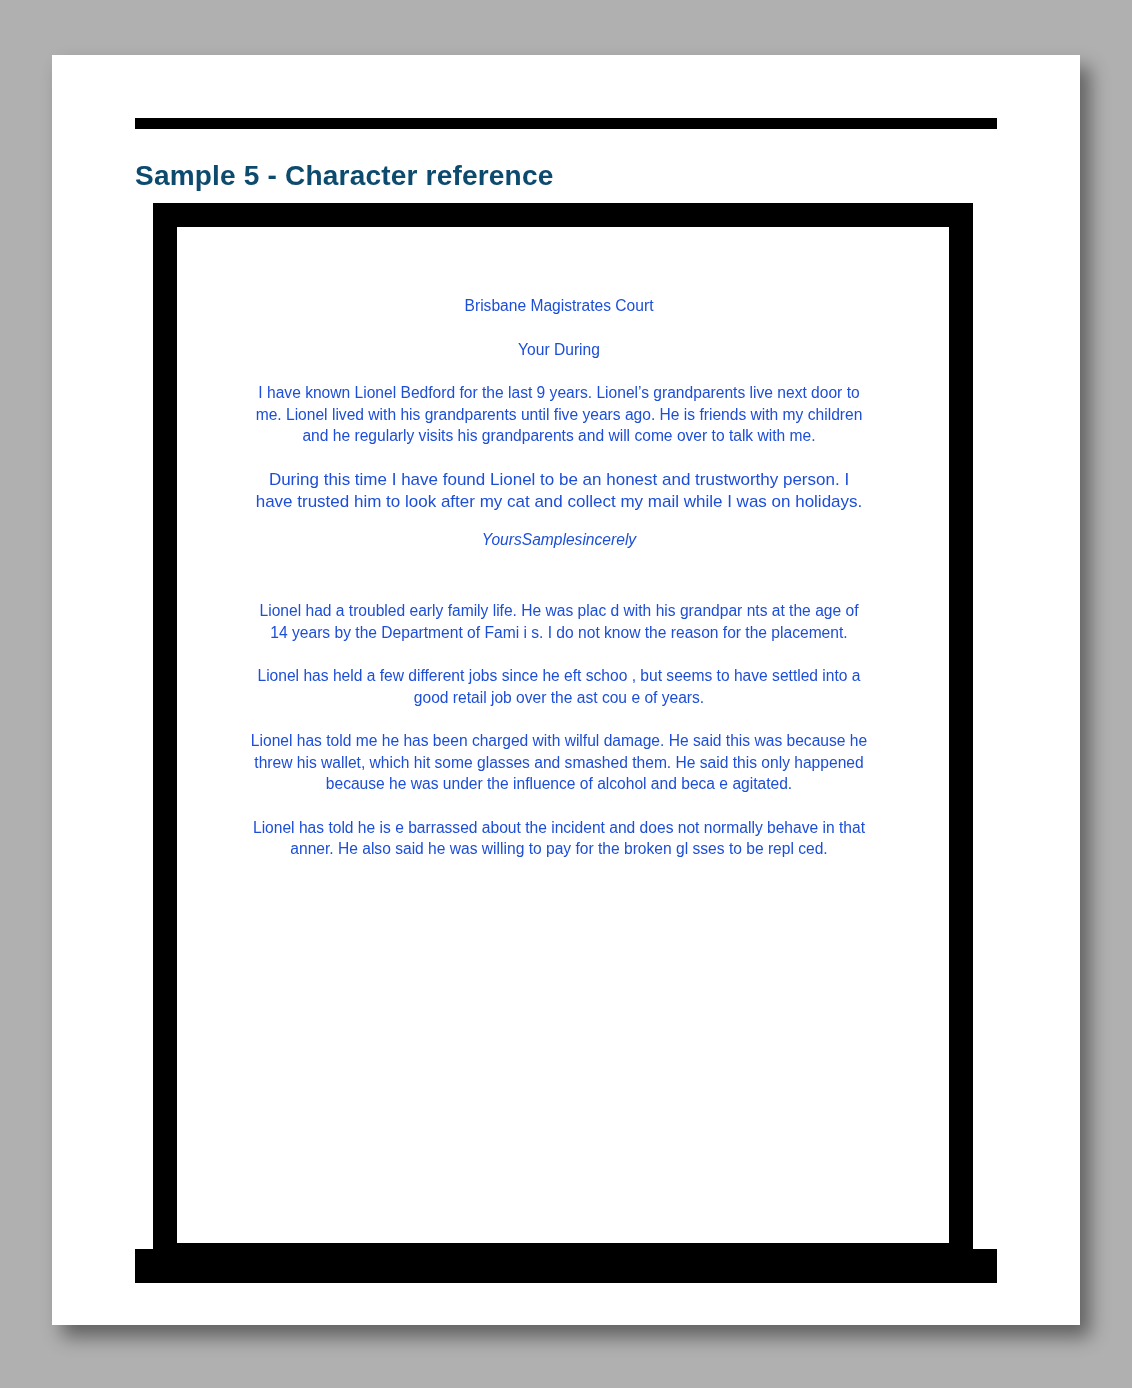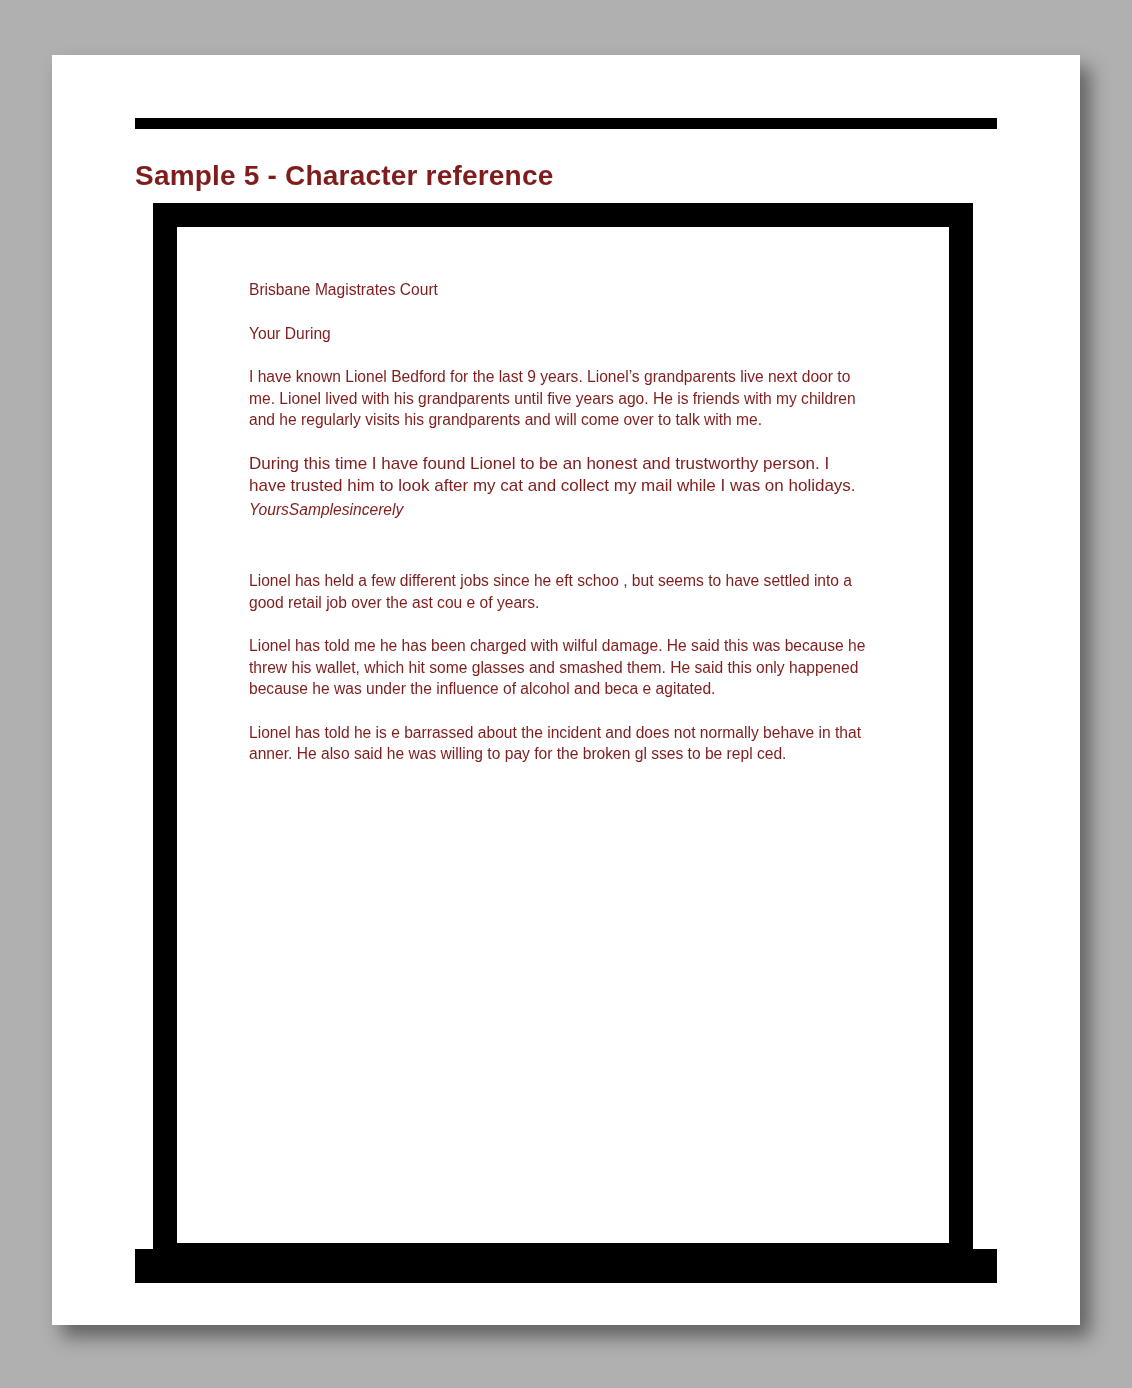--- a/index.html
+++ b/index.html
@@ -30,21 +30,21 @@
     width: 862px;
     height: 11px;
     background: #000000;
   }
   .doc-title {
     position: absolute;
     left: 83px;
     top: 105px;
     font-size: 28px;
     font-weight: bold;
-    color: #7f1d1d;
+    color: #0c4a6e;
     letter-spacing: 0.2px;
     white-space: nowrap;
   }
   .frame {
     position: absolute;
     left: 101px;
     top: 148px;
     width: 820px;
     height: 1064px;
     background: #000000;
@@ -57,24 +57,25 @@
     bottom: 24px;
     background: #ffffff;
   }
   .letter {
     position: absolute;
     left: 72px;
     top: 52px;
     width: 620px;
   }
   .letter p {
-    margin: 0 0 22px 0;
+    margin: 16px 0 22px 0;
     font-size: 15.6px;
     line-height: 1.38;
-    color: #7f1d1d;
+    color: #1d4ed8;
+    text-align: center;
   }
   .letter p.tight {
     font-size: 17px;
     line-height: 1.30;
     margin-bottom: 2px;
   }
   .letter p.signoff {
     margin-bottom: 50px;
     font-style: italic;
   }
@@ -105,20 +106,21 @@
     <div class="doc-title">Sample 5 - Character reference</div>
 
     <div class="frame">
       <div class="inner-page">
         <div class="letter">
           <p>Brisbane Magistrates Court</p>
           <p>Your During</p>
           <p>I have known Lionel Bedford for the last 9 years. Lionel’s grandparents live next door to me. Lionel lived with his grandparents until five years ago. He is friends with my children and he regularly visits his grandparents and will come over to talk with me.</p>
           <p class="tight">During this time I have found Lionel to be an honest and trustworthy person. I have trusted him to look after my cat and collect my mail while I was on holidays.</p>
           <p class="signoff">YoursSamplesincerely</p>
+          <p>Lionel had a troubled early family life. He was plac d with his grandpar nts at the age of 14 years by the Department of Fami i s. I do not know the reason for the placement.</p>
           <p>Lionel has held a few different jobs since he eft schoo , but seems to have settled into a good retail job over the ast cou e of years.</p>
           <p>Lionel has told me he has been charged with wilful damage. He said this was because he threw his wallet, which hit some glasses and smashed them. He said this only happened because he was under the influence of alcohol and beca  e agitated.</p>
           <p class="gap-after">Lionel has told      he is e   barrassed about the incident and does not normally behave in that   anner. He also said he was willing to pay for the broken gl sses to be repl  ced.</p>
         </div>
       </div>
     </div>
 
     <div class="bottom-rule"></div>
 
   </div>

